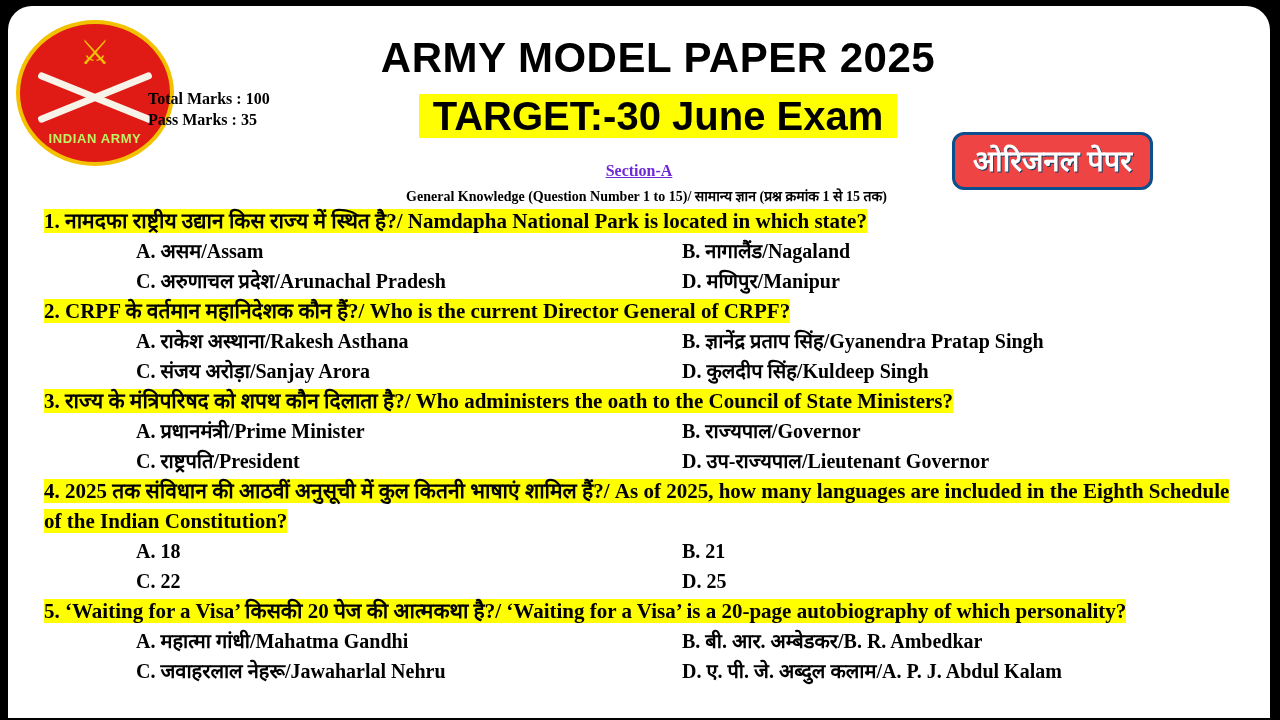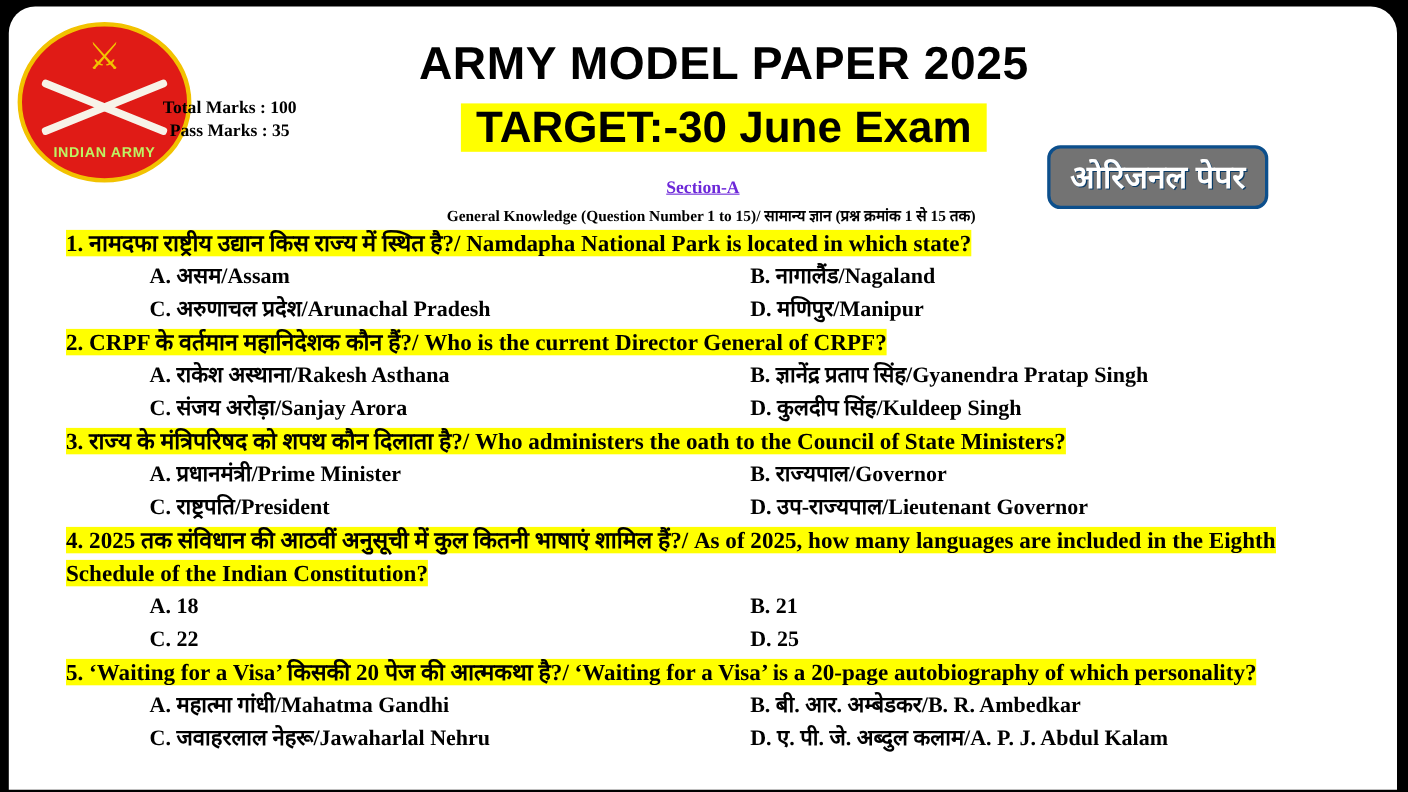--- a/index.html
+++ b/index.html
@@ -83,21 +83,20 @@
   .marks {
     position: absolute;
     left: 140px;
     top: 82px;
     font-family: "Liberation Serif", serif;
     font-weight: bold;
     font-size: 16px;
     color: #000000;
     line-height: 21px;
     white-space: nowrap;
-    text-align: center;
   }
 
   .main-title {
     position: absolute;
     left: 230px;
     top: 28px;
     width: 840px;
     text-align: center;
     font-size: 42px;
     font-weight: bold;
@@ -118,21 +117,21 @@
     font-weight: bold;
     color: #000000;
     padding: 0 14px;
     font-family: "Liberation Sans", sans-serif;
   }
 
   .stamp {
     position: absolute;
     left: 944px;
     top: 126px;
-    background: #737373;
+    background: #ef4444;
     border: 3px solid #0c4f8c;
     border-radius: 12px;
     padding: 5px 18px 8px 18px;
     color: #ffffff;
     font-size: 29px;
     font-weight: bold;
     font-family: "Liberation Sans", sans-serif;
     text-shadow: 1px 1px 0 #083a66;
   }
 
@@ -164,21 +163,21 @@
     left: 36px;
     top: 200px;
     width: 1200px;
   }
   .q-block { margin-bottom: 0; }
   .q-text {
     font-size: 21px;
     font-weight: bold;
     color: #000000;
     line-height: 30px;
-    margin: 0 0 0 16px;
+    margin: 0 0 0 0;
     padding: 0;
   }
   .q-text .hl {
     background: #ffff00;
     box-decoration-break: clone;
     -webkit-box-decoration-break: clone;
   }
   .opt-row {
     display: flex;
     font-size: 20px;

